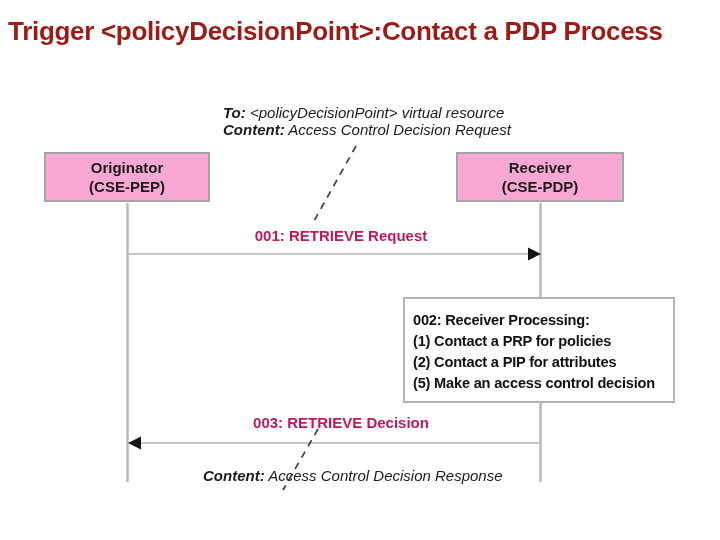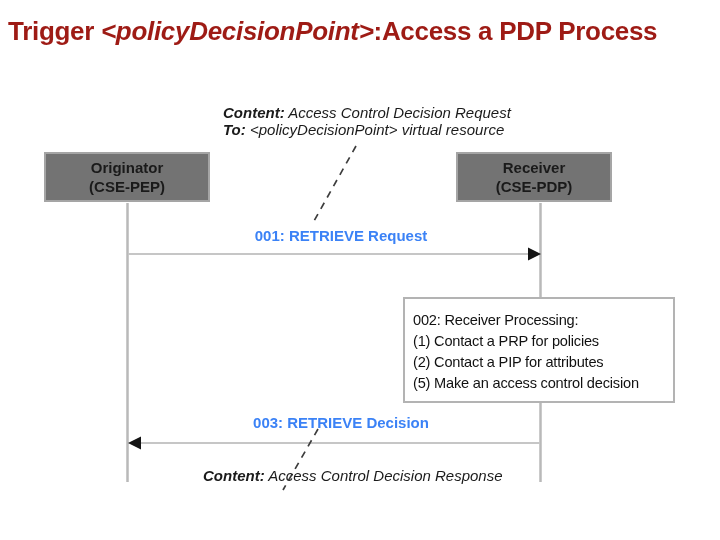--- a/index.html
+++ b/index.html
@@ -15,109 +15,109 @@
     position: absolute;
     left: 8px;
     top: 16px;
     margin: 0;
     font-size: 26px;
     font-weight: bold;
     letter-spacing: -0.3px;
     color: #9e1b15;
     white-space: nowrap;
   }
-  .title .it { font-style: italic; }
+  .title .it { }
   .wires {
     position: absolute;
     left: 0;
     top: 0;
   }
   .note {
     position: absolute;
     font-size: 15px;
     font-style: italic;
     color: #1b1b1b;
     line-height: 17px;
     white-space: nowrap;
   }
   .note .bi { font-weight: bold; }
   .note-top { left: 223px; top: 104px; }
   .note-bottom { left: 203px; top: 467px; }
   .actor {
     position: absolute;
     top: 152px;
     height: 50px;
-    background: #737373;
+    background: #f9a8d4;
     border: 2px solid #a5a5a5;
     box-sizing: border-box;
     display: flex;
     flex-direction: column;
     justify-content: center;
     text-align: center;
     font-size: 15px;
     font-weight: bold;
     color: #1a1a1a;
     line-height: 19px;
   }
   .actor-left  { left: 44px;  width: 166px; }
-  .actor-right { left: 456px; width: 156px; }
+  .actor-right { left: 456px; width: 168px; }
   .msg-label {
     position: absolute;
     left: 181px;
     width: 320px;
     text-align: center;
     font-size: 15px;
     font-weight: bold;
-    color: #3b82f6;
+    color: #be185d;
     white-space: nowrap;
   }
   .msg1 { top: 227px; }
   .msg3 { top: 414px; }
   .proc-box {
     position: absolute;
     left: 403px;
     top: 297px;
     width: 272px;
     height: 106px;
     background: #ffffff;
     border: 2px solid #b3b3b3;
     box-sizing: border-box;
     padding: 11px 0 0 8px;
     font-size: 14.6px;
-    font-weight: normal;
+    font-weight: bold;
     letter-spacing: -0.2px;
     color: #111111;
     line-height: 21px;
     white-space: nowrap;
   }
 </style>
 </head>
 <body>
 
 <div class="slide">
 
-  <h1 class="title"><span>Trigger </span><span class="it">&lt;policyDecisionPoint&gt;</span><span>:Access a PDP Process</span></h1>
+  <h1 class="title"><span>Trigger </span><span class="it">&lt;policyDecisionPoint&gt;</span><span>:Contact a PDP Process</span></h1>
 
   <svg class="wires" width="720" height="540" viewBox="0 0 720 540">
     <line x1="127.5" y1="203" x2="127.5" y2="482" stroke="#b9b9b9" stroke-width="2.5"></line>
     <line x1="540.5" y1="203" x2="540.5" y2="482" stroke="#b9b9b9" stroke-width="2.5"></line>
 
     <line x1="128" y1="254" x2="529" y2="254" stroke="#c6c6c6" stroke-width="2"></line>
     <polygon points="528,247.5 541,254 528,260.5" fill="#141414"></polygon>
 
     <line x1="140" y1="443" x2="540" y2="443" stroke="#c6c6c6" stroke-width="2"></line>
     <polygon points="141,436.5 128,443 141,449.5" fill="#141414"></polygon>
 
     <line x1="356" y1="146" x2="314" y2="221" stroke="#3d3d3d" stroke-width="1.7" stroke-dasharray="7,6"></line>
     <line x1="318" y1="429" x2="283" y2="490" stroke="#3d3d3d" stroke-width="1.7" stroke-dasharray="7,6"></line>
   </svg>
 
   <div class="note note-top">
+    <div><span class="bi">To:</span><span> &lt;policyDecisionPoint&gt; virtual resource</span></div>
     <div><span class="bi">Content:</span><span> Access Control Decision Request</span></div>
-    <div><span class="bi">To:</span><span> &lt;policyDecisionPoint&gt; virtual resource</span></div>
   </div>
 
   <div class="actor actor-left">
     <div>Originator</div>
     <div>(CSE-PEP)</div>
   </div>
 
   <div class="actor actor-right">
     <div>Receiver</div>
     <div>(CSE-PDP)</div>

